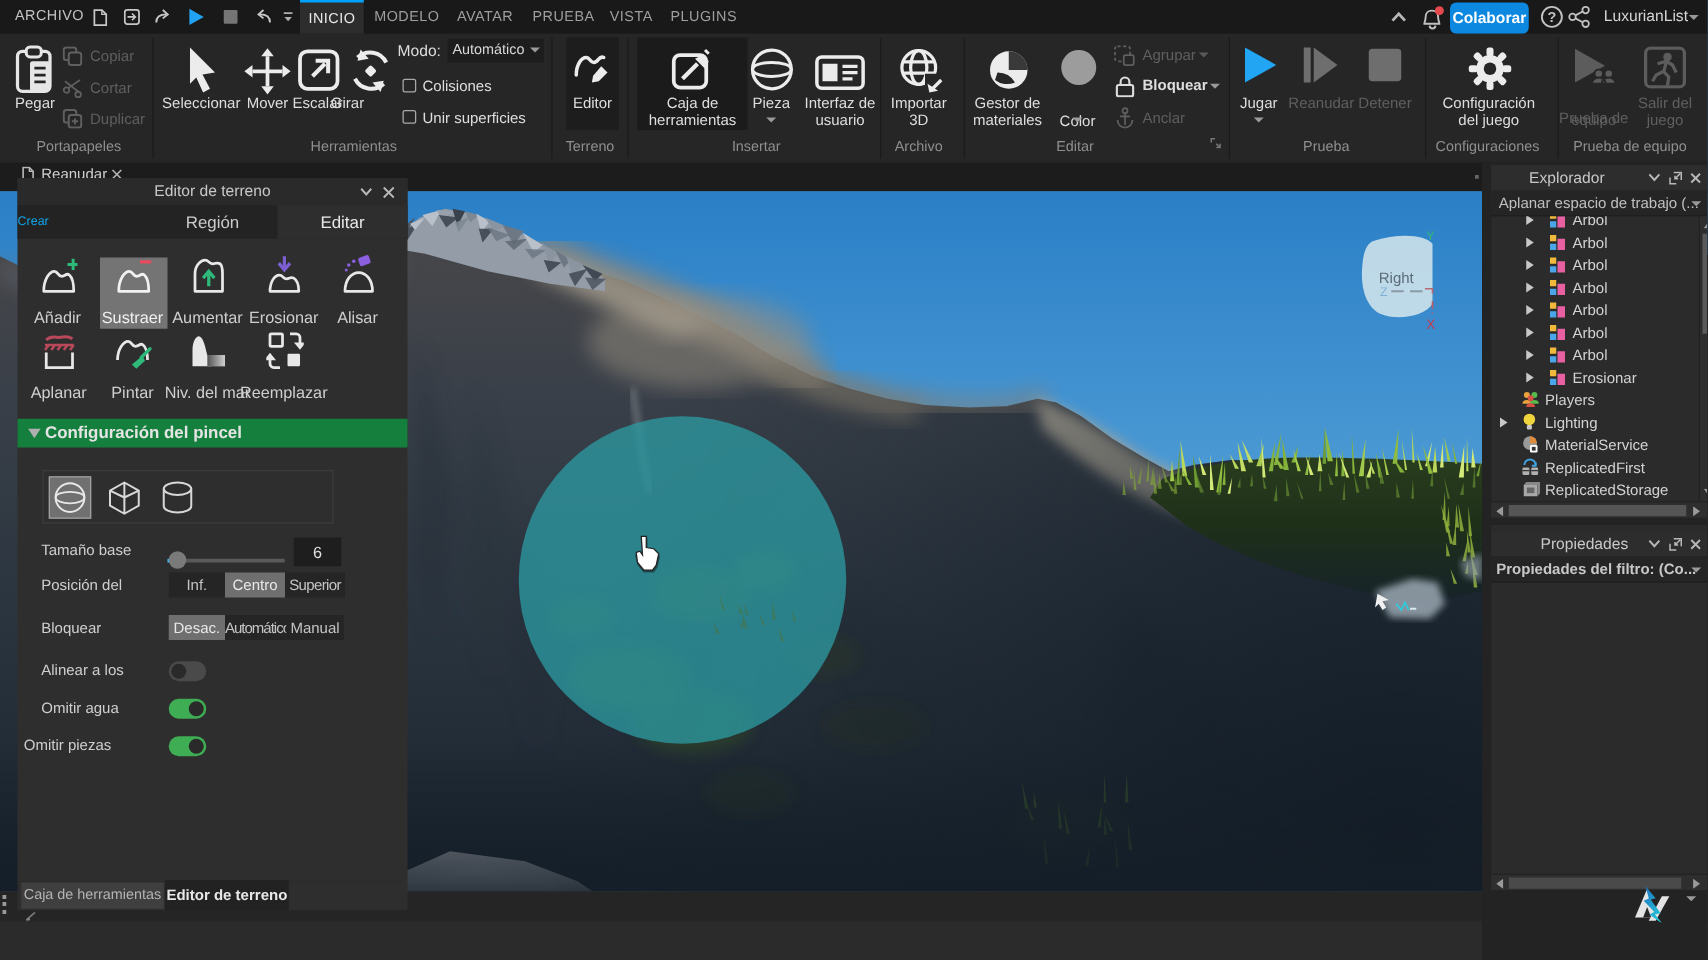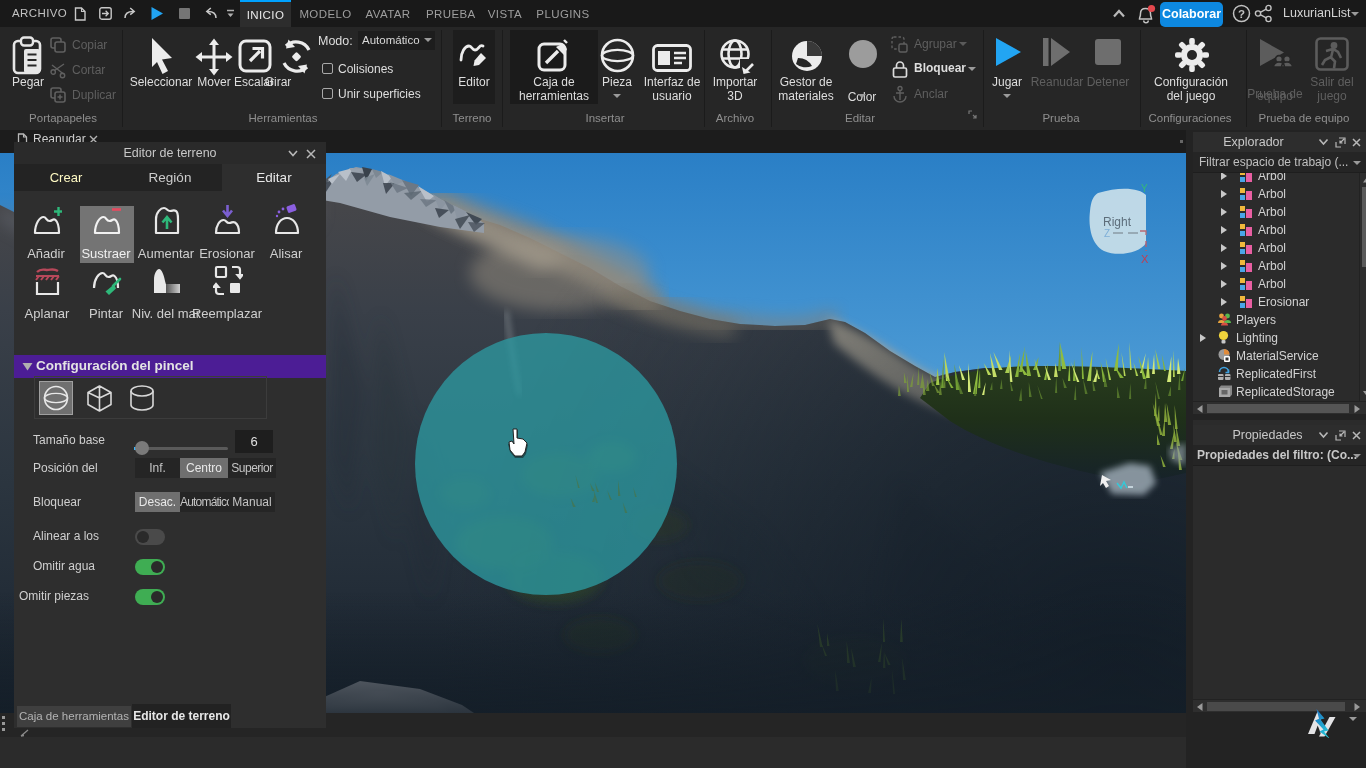--- a/index.html
+++ b/index.html
@@ -614,21 +614,21 @@
     <div id="terrtitle">Editor de terreno
       <svg class="abs" style="left:273px; top:7px;" width="12" height="9" viewBox="0 0 12 9">
           <path d="M2 2 L6 6.5 L10 2" fill="none" stroke="#b8b8b8" stroke-width="1.6"></path>
         </svg>
       <svg class="abs" style="left:292px; top:7px;" width="10" height="10" viewBox="0 0 10 10">
           <path d="M1 1 L9 9 M9 1 L1 9" stroke="#b8b8b8" stroke-width="1.5"></path>
         </svg>
     </div>
     <div class="abs" style="left:0; top:22px; width:312px; height:27px; background:#232323;">
       <div class="abs" style="left:208px; top:0; width:104px; height:27px; background:#2e2e2e;"></div>
-      <div class="abs" style="left:0; top:0; width:104px; height:27px; color:#fef9c3; font-size:13px; text-align:center; line-height:27px;">Crear</div>
+      <div class="abs" style="left:0; top:0; width:104px; height:27px; color:#0ea5e9; font-size:10px; line-height:27px;">Crear</div>
       <div class="abs" style="left:104px; top:0; width:104px; height:27px; color:#cccccc; font-size:13.5px; text-align:center; line-height:27px;">Región</div>
       <div class="abs" style="left:208px; top:0; width:104px; height:27px; color:#e8e8e8; font-size:13.5px; text-align:center; line-height:27px;">Editar</div>
     </div>
 
     <div class="abs" style="left:66px; top:64px; width:54px; height:57px; background:#747474;"></div>
     <svg class="abs" style="left:18px; top:63px;" width="30" height="32" viewBox="0 0 30 32">
         <path d="M3 28 C3 18 8 12 11.5 12 C14.5 12 14 16 17.5 16 C20.5 16 21 13 23.5 15 C26 17.2 27 22 27 28 z" fill="none" stroke="#e8e8e8" stroke-width="2.2" stroke-linejoin="round"></path>
         <path d="M22 6.5 h9 M26.5 2 v9" stroke="#2eb87a" stroke-width="2.4"></path>
       </svg>
     <svg class="abs" style="left:78px; top:63px;" width="30" height="32" viewBox="0 0 30 32">
@@ -680,21 +680,21 @@
     <div class="tlabel" style="left:2px; top:104px; width:60px;">Añadir</div>
     <div class="tlabel" style="left:62px; top:104px; width:60px; color:#f0f0f0;">Sustraer</div>
     <div class="tlabel" style="left:117px; top:104px; width:70px;">Aumentar</div>
     <div class="tlabel" style="left:178px; top:104px; width:70px;">Erosionar</div>
     <div class="tlabel" style="left:244px; top:104px; width:56px;">Alisar</div>
     <div class="tlabel" style="left:3px; top:164px; width:60px;">Aplanar</div>
     <div class="tlabel" style="left:62px; top:164px; width:60px;">Pintar</div>
     <div class="tlabel" style="left:112px; top:164px; width:80px;">Niv. del mar</div>
     <div class="tlabel" style="left:171px; top:164px; width:84px;">Reemplazar</div>
 
-    <div class="abs" style="left:0; top:213px; width:312px; height:23px; background:#4c1d95;">
+    <div class="abs" style="left:0; top:193px; width:312px; height:23px; background:#15803d;">
       <svg class="abs" style="left:8px; top:7px;" width="11" height="9" viewBox="0 0 11 9">
           <path d="M0.5 1 h10 L5.5 8.5 z" fill="#b0b0b0"></path>
         </svg>
       <div class="abs" style="left:22px; top:3px; font-size:13.5px; font-weight:bold; color:#e4e4e4;">Configuración del pincel</div>
     </div>
 
     <div class="abs" style="left:20px; top:234px; width:233px; height:43px; border:1px solid #3c3c3c;"></div>
     <div class="abs" style="left:25px; top:239px; width:34px; height:34px; background:#707070; border:1px solid #a0a0a0;"></div>
     <svg class="abs" style="left:29px; top:243px;" width="26" height="26" viewBox="0 0 26 26">
         <circle cx="13" cy="13" r="11.5" fill="none" stroke="#e8e8e8" stroke-width="1.6"></circle>
@@ -753,21 +753,21 @@
             <path d="M1.5 1.5 L5.5 6 L9.5 1.5" fill="none" stroke="#b8b8b8" stroke-width="1.6"></path>
           </svg>
         <svg class="abs" style="left:142px; top:5px;" width="11" height="11" viewBox="0 0 11 11">
             <path d="M4 1 h6 v6 M1 5 v5 h5 M9 2 L5 6 M5 3.5 V6 h2.5" fill="none" stroke="#b8b8b8" stroke-width="1.2"></path>
           </svg>
         <svg class="abs" style="left:159px; top:6px;" width="9" height="9" viewBox="0 0 9 9">
             <path d="M1 1 L8 8 M8 1 L1 8" stroke="#b8b8b8" stroke-width="1.5"></path>
           </svg>
       </div>
       <div class="abs" style="left:0px; top:20px; width:173px; height:21px; background:#252525; border-bottom:1px solid #1e1e1e;">
-        <div class="abs" style="left:6px; top:3px; font-size:12px; color:#c0c0c0;">Filtrar espacio de trabajo (...</div>
+        <div class="abs" style="left:6px; top:3px; font-size:12px; color:#c0c0c0;">Aplanar espacio de trabajo (...</div>
         <div class="caret" style="left:160px; top:9px;"></div>
       </div>
       <div id="tree" class="abs" style="left:0; top:41px; width:166px; height:228px; overflow:hidden;">
         <div class="trow" style="top:-6px;">
             <i class="tri"></i>
             <span class="micon"></span>
             <b>Arbol</b>
           </div>
         <div class="trow" style="top:12px;">
             <i class="tri"></i>

